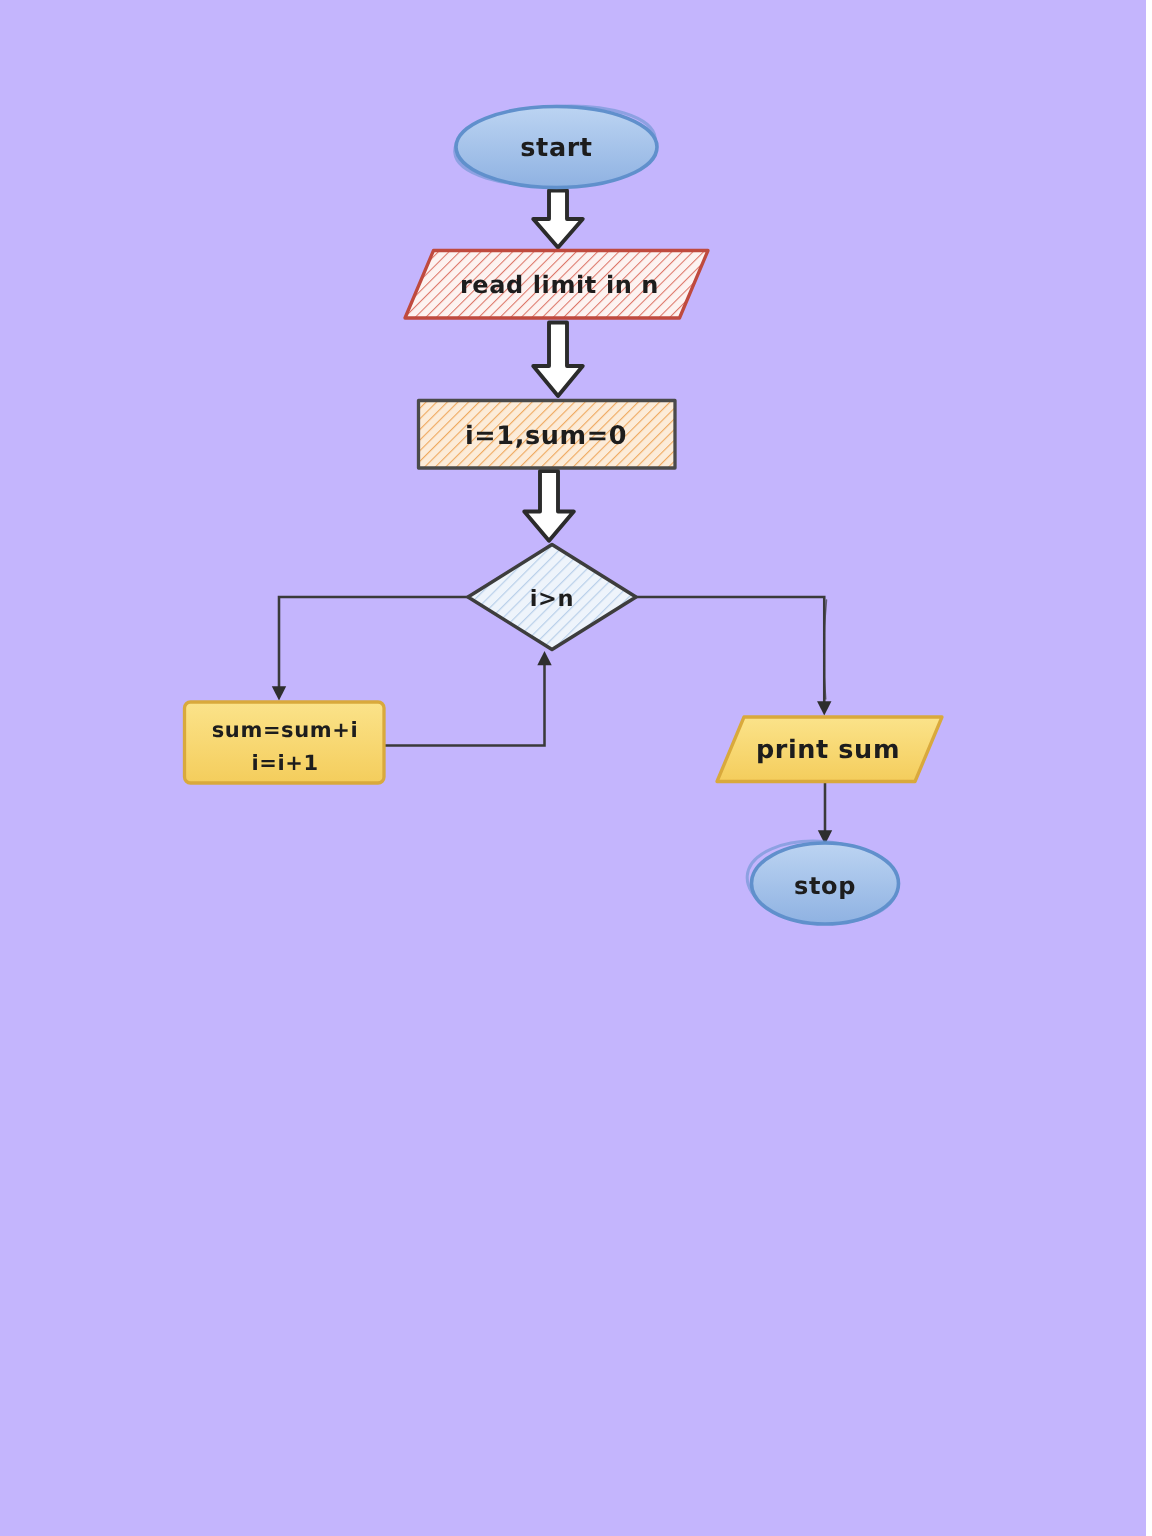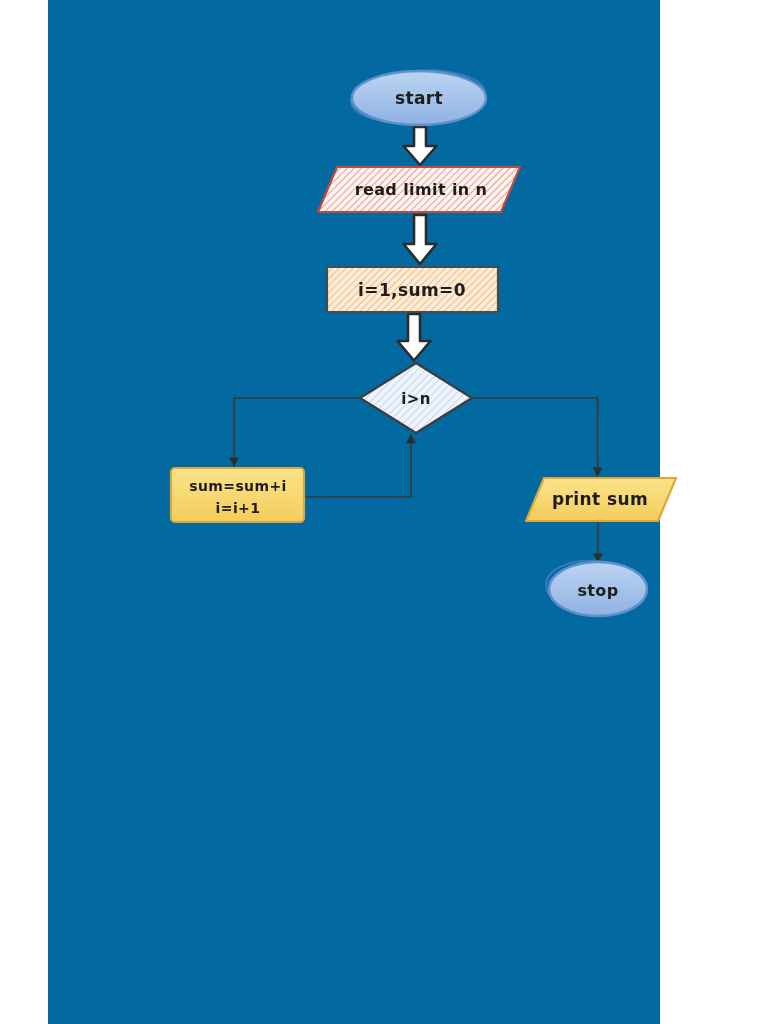--- a/index.html
+++ b/index.html
@@ -6,24 +6,23 @@
     margin: 0;
     padding: 0;
     background: #ffffff;
     width: 768px;
     height: 1024px;
     overflow: hidden;
     font-family: "DejaVu Sans", sans-serif;
   }
   .canvas-wrap {
     position: relative;
-    width: 612px;
+    width: 764px;
     height: 1024px;
-    background: #0369a1;
-    margin-left: 48px;
+    background: #c4b5fd;
   }
   svg text {
     font-family: "DejaVu Sans", sans-serif;
     font-weight: 600;
     fill: #1d1d1d;
     letter-spacing: 0.4px;
   }
   .label-start { font-size: 17px; }
   .label-read  { font-size: 16px; }
   .label-init  { font-size: 17px; }

